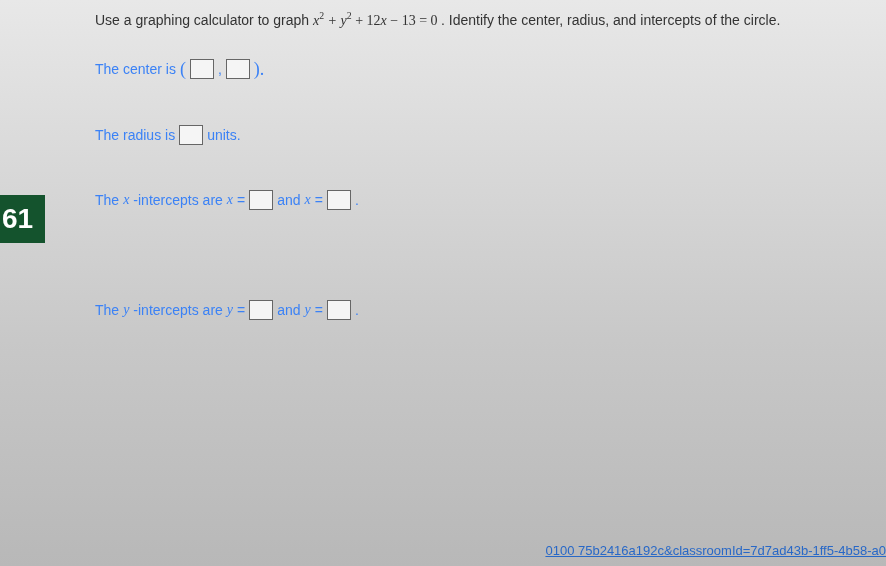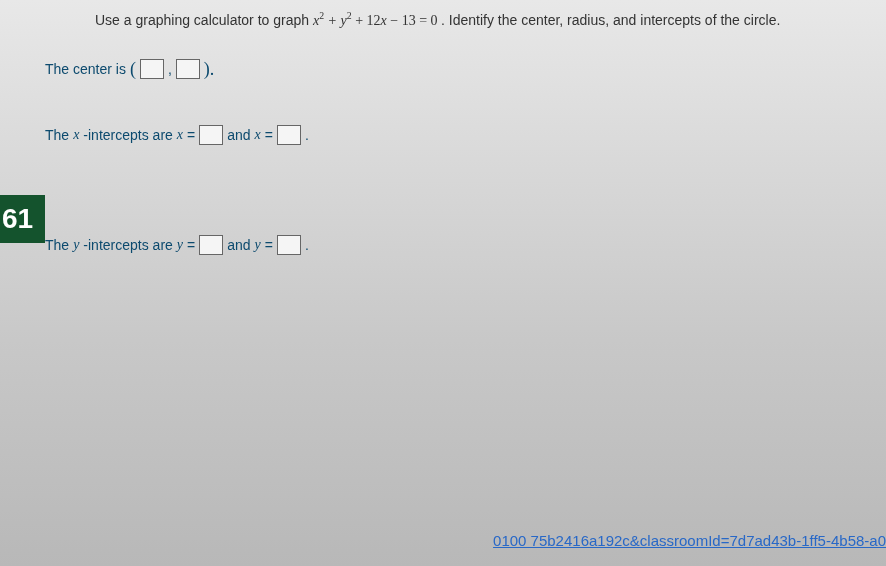--- a/index.html
+++ b/index.html
@@ -25,22 +25,22 @@
       margin-left: 95px;
       margin-bottom: 30px;
       font-family: Arial, sans-serif;
     }
     .math {
       font-family: 'Times New Roman', serif;
       font-style: italic;
     }
     .line {
       font-size: 14px;
-      color: #0c4a6e;
-      margin-left: 45px;
+      color: #3b82f6;
+      margin-left: 95px;
       margin-bottom: 45px;
       display: flex;
       align-items: center;
       flex-wrap: wrap;
       gap: 4px;
     }
     .line-center {
       margin-top: 20px;
     }
     .input-box {
@@ -57,23 +57,23 @@
       top: 195px;
       background: #14532d;
       color: white;
       font-size: 28px;
       font-weight: bold;
       padding: 8px 12px 8px 2px;
       font-family: Arial, sans-serif;
     }
     .url-bar {
       position: absolute;
-      bottom: 17px;
+      bottom: 8px;
       right: 0;
-      font-size: 15px;
+      font-size: 13px;
       color: #2868c7;
       font-family: Arial, sans-serif;
       white-space: nowrap;
       text-decoration: underline;
     }
     sup {
       font-size: 0.7em;
       vertical-align: super;
       font-style: normal;
     }
@@ -106,20 +106,25 @@
 
   <div class="line line-center">
     <span>The center is </span>
     <span class="paren">(</span>
     <span class="input-box"></span>
     <span>,</span>
     <span class="input-box"></span>
     <span class="paren">).</span>
   </div>
 
+  <div class="line">
+    <span>The radius is </span>
+    <span class="input-box"></span>
+    <span> units.</span>
+  </div>
 
   <div class="line xint-line">
     <span>The </span>
     <span class="math">x</span>
     <span>-intercepts are </span>
     <span class="math">x</span>
     <span> = </span>
     <span class="input-box"></span>
     <span> and </span>
     <span class="math">x</span>

